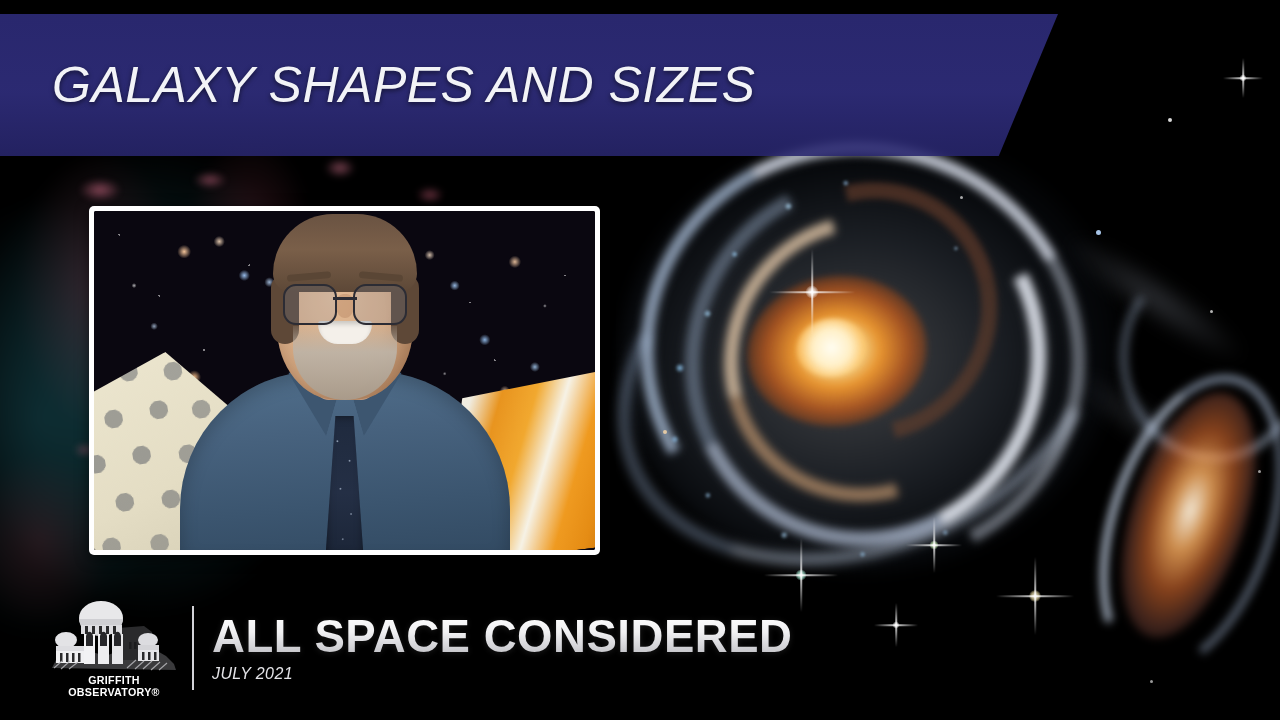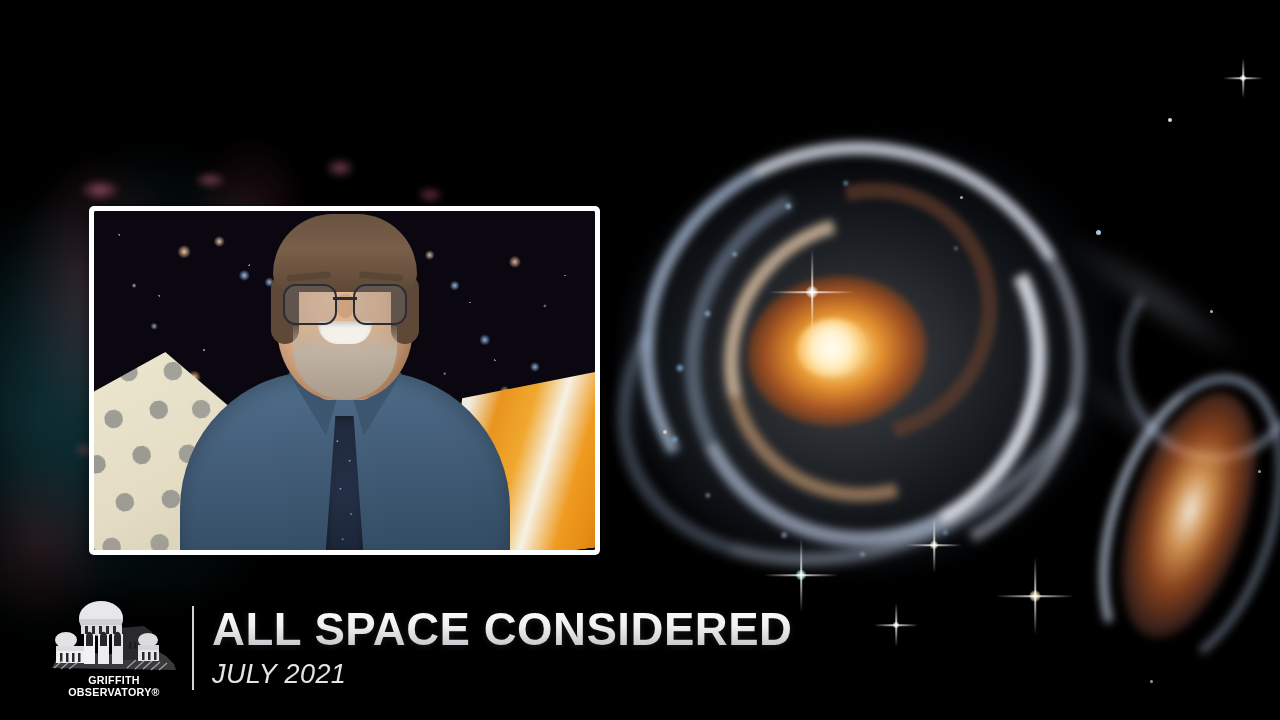--- a/index.html
+++ b/index.html
@@ -323,21 +323,21 @@
   .asc{
     font-family:"Liberation Sans",sans-serif;font-weight:700;
     font-size:47px;line-height:.97;letter-spacing:.5px;
     background:linear-gradient(180deg,#ffffff 0%,#f0f0f2 42%,#b9b9bf 100%);
     -webkit-background-clip:text;background-clip:text;color:transparent;
     text-shadow:0 1px 6px rgba(255,255,255,.10);
     white-space:nowrap;transform:scaleX(.97);transform-origin:left center;
   }
   .asc-date{
     font-family:"Liberation Sans",sans-serif;font-style:italic;font-weight:400;
-    font-size:27px;letter-spacing:.4px;color:#e4e4e8;margin-top:7px;
+    font-size:16px;letter-spacing:.4px;color:#e4e4e8;margin-top:7px;
   }
 </style>
 </head>
 <body>
 
 <div id="stage">
 
   <div class="bg">
     <div class="neb-left"></div>
     <div class="neb-left-dust"></div>
@@ -396,20 +396,23 @@
     <div class="dot" style="left:1168px;top:118px;width:4px;height:4px;opacity:.85;"></div>
     <div class="dot" style="left:1096px;top:230px;width:5px;height:5px;background:#b9d9ff;opacity:.9;"></div>
     <div class="dot" style="left:1210px;top:310px;width:3px;height:3px;opacity:.7;"></div>
     <div class="dot" style="left:663px;top:430px;width:4px;height:4px;background:#ffd9a8;opacity:.8;"></div>
     <div class="dot" style="left:700px;top:640px;width:3px;height:3px;opacity:.6;"></div>
     <div class="dot" style="left:1150px;top:680px;width:3px;height:3px;opacity:.6;"></div>
     <div class="dot" style="left:960px;top:196px;width:3px;height:3px;opacity:.65;"></div>
     <div class="dot" style="left:1258px;top:470px;width:3px;height:3px;opacity:.6;"></div>
   </div>
 
+  <div class="banner">
+    <div class="banner-title">GALAXY SHAPES AND SIZES</div>
+  </div>
 
   <div class="cam">
     <div class="cam-inner">
       <div class="cam-stars"></div>
       <div class="cam-noise"></div>
       <div class="cushion"></div>
       <div class="throw"></div>
 
       <div class="torso"></div>
       <div class="collar-l"></div>

